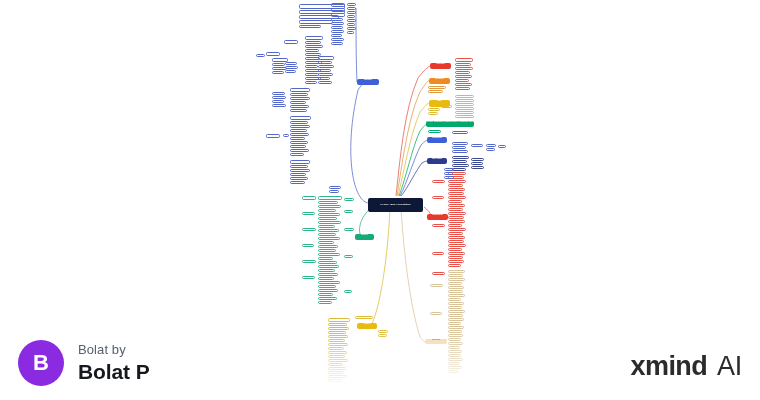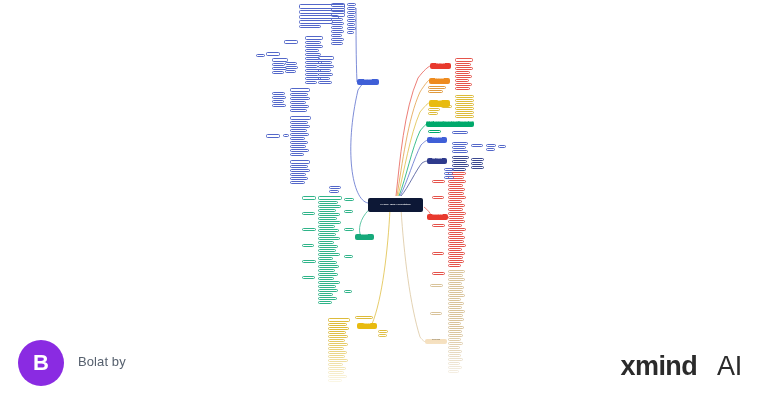--- a/index.html
+++ b/index.html
@@ -81,21 +81,21 @@
   }
   #shared-by-label {
     font-size:13px; color:#56606e; letter-spacing:0.1px; margin-bottom:3px;
   }
   #owner-name {
     font-size:21px; font-weight:bold; color:#15181d; letter-spacing:-0.1px;
   }
 
   #brand {
     position:absolute; right:18px; bottom:18px;
-    display:flex; align-items:baseline; gap:20px;
+    display:flex; align-items:baseline; gap:10px;
     color:#2b2b2b;
   }
   #brand-xmind { font-size:27px; font-weight:bold; letter-spacing:-0.6px; }
   #brand-ai { font-size:27px; font-weight:normal; letter-spacing:-0.3px; }
 </style>
 </head>
 <body>
 
 <div id="stage">
 
@@ -420,20 +420,21 @@
 
     <div id="root-node" style="left: 368px; top: 198px; width: 55px; height: 14px; background: rgb(13, 24, 54); color: rgb(255, 255, 255);">PI SEP: Infra / orientation</div>
 
     <div id="bottom-fade"></div>
   </div>
 
   <div id="footer-left">
     <div id="avatar">B</div>
     <div>
       <div id="shared-by-label">Bolat by</div>
+      <div id="owner-name">Bolat P</div>
     </div>
   </div>
 
   <div id="brand">
     <span id="brand-xmind">xmind</span>
     <span id="brand-ai">AI</span>
   </div>
 
 </div>
 

